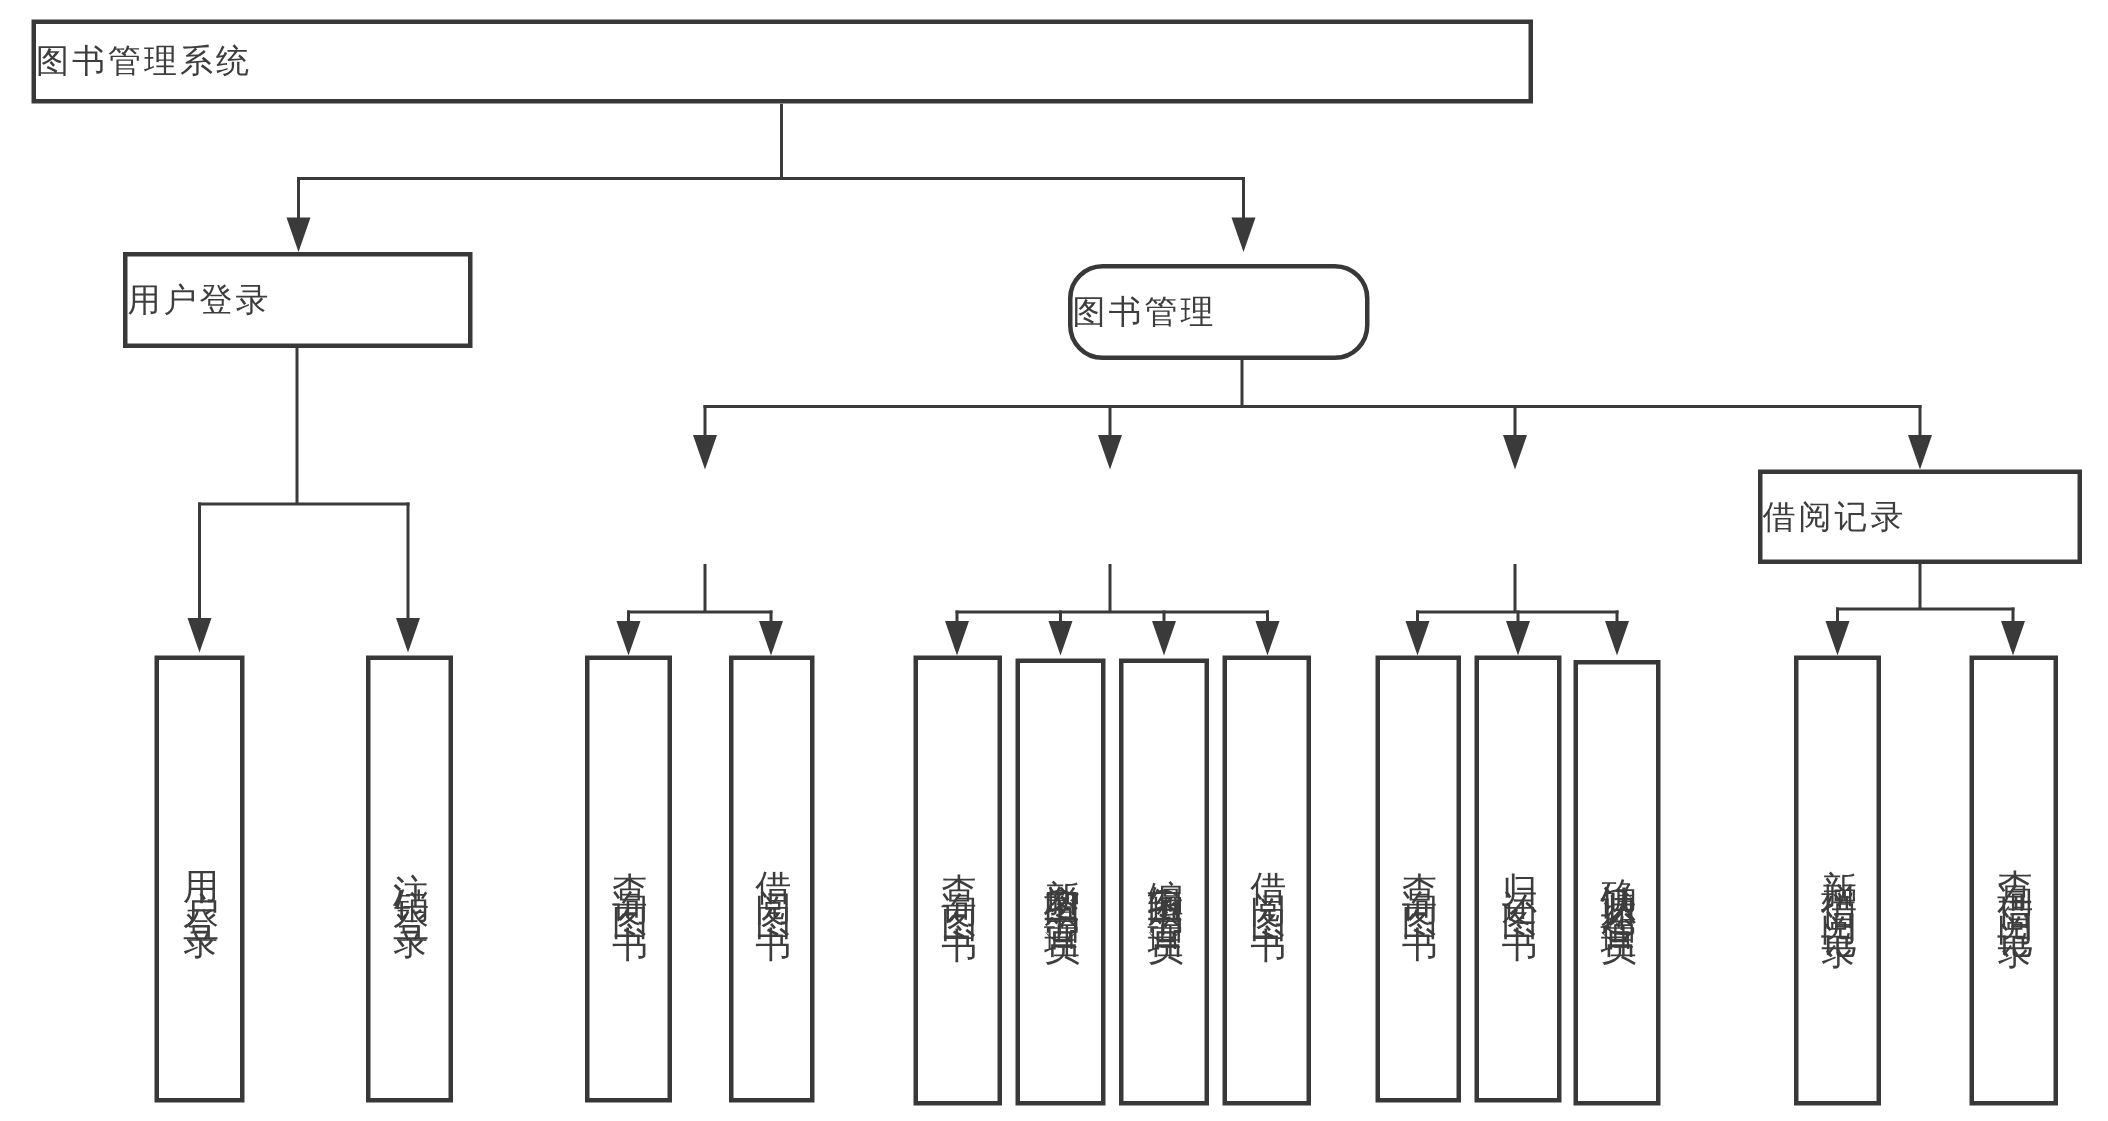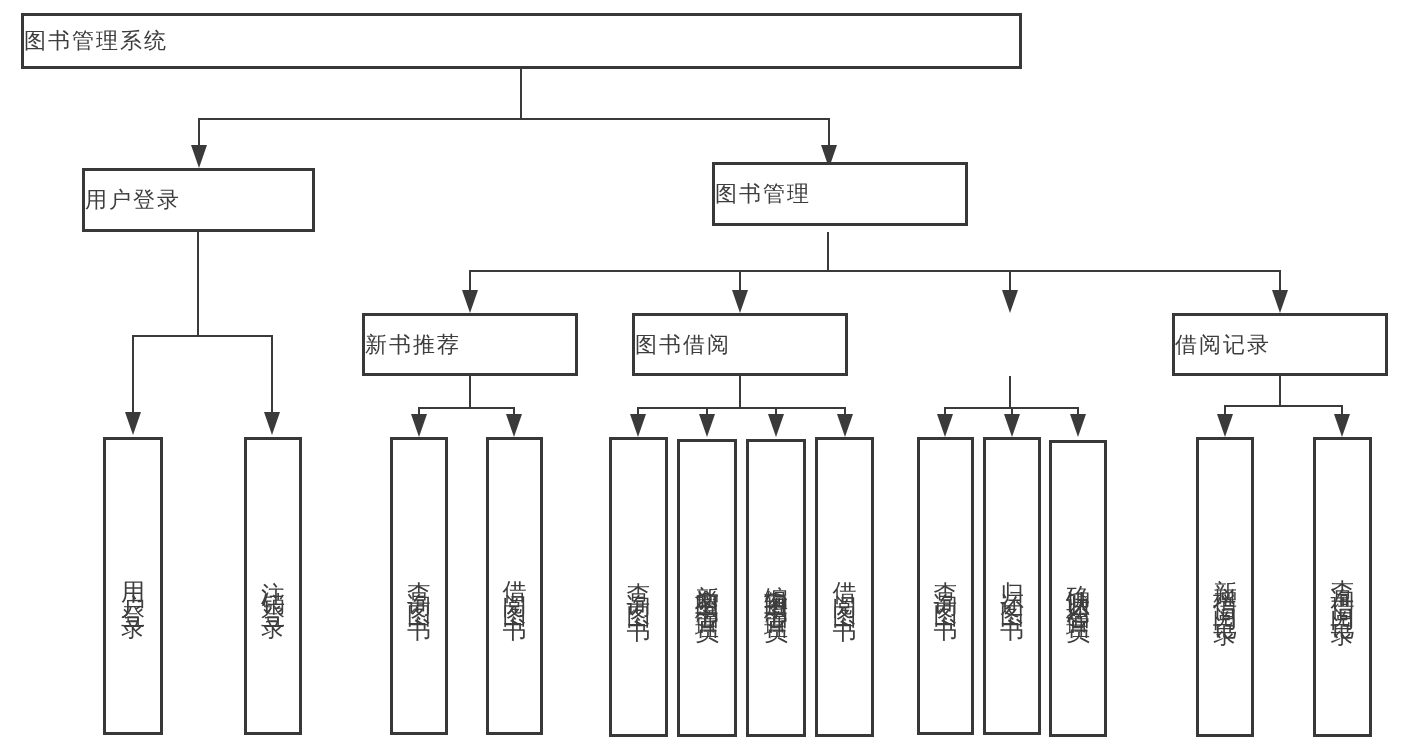--- a/index.html
+++ b/index.html
@@ -101,30 +101,24 @@
   <div class="arrow" style="left:1217px;top:414px;"></div>
   <div class="arrow" style="left:1334px;top:414px;"></div>
 
   <div class="hbox" style="left:21px;top:13px;width:1001px;height:56px;">
     <span>图书管理系统</span>
   </div>
 
   <div class="hbox" style="left:82px;top:168px;width:233px;height:64px;">
     <span>用户登录</span>
   </div>
-  <div class="hbox" style="left:712px;top:162px;width:256px;height:64px;">
+  <div class="hbox" style="left:712px;top:176px;width:201px;height:64px;border-radius:23px;">
     <span>图书管理</span>
   </div>
 
-  <div class="hbox" style="left:362px;top:313px;width:216px;height:63px;">
-    <span>新书推荐</span>
-  </div>
-  <div class="hbox" style="left:632px;top:313px;width:216px;height:63px;">
-    <span>图书借阅</span>
-  </div>
   <div class="hbox" style="left:1172px;top:313px;width:216px;height:63px;">
     <span>借阅记录</span>
   </div>
 
   <div class="vbox" style="left:103px;top:437px;width:60px;height:298px;">
     <span class="vtext">用户登录</span>
   </div>
   <div class="vbox" style="left:244px;top:437px;width:58px;height:298px;">
     <span class="vtext">注销登录</span>
   </div>

